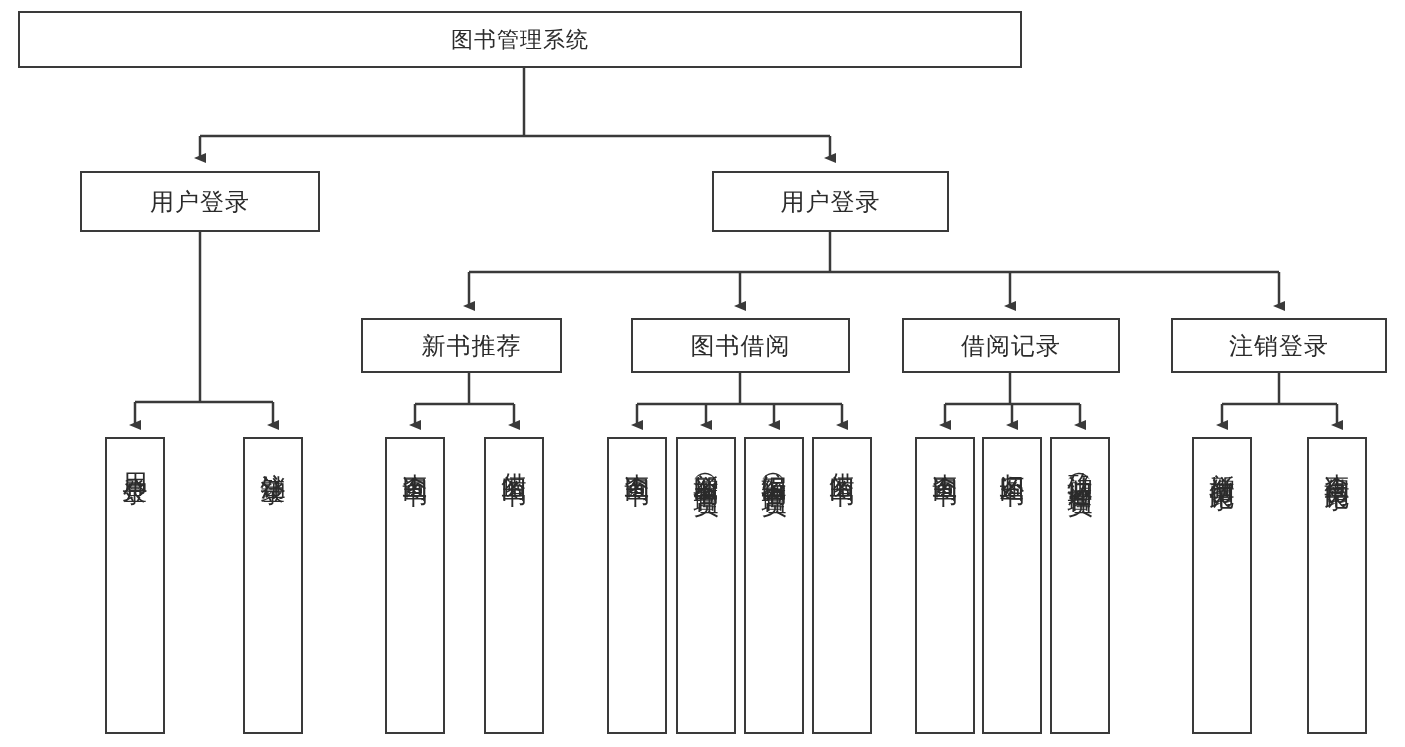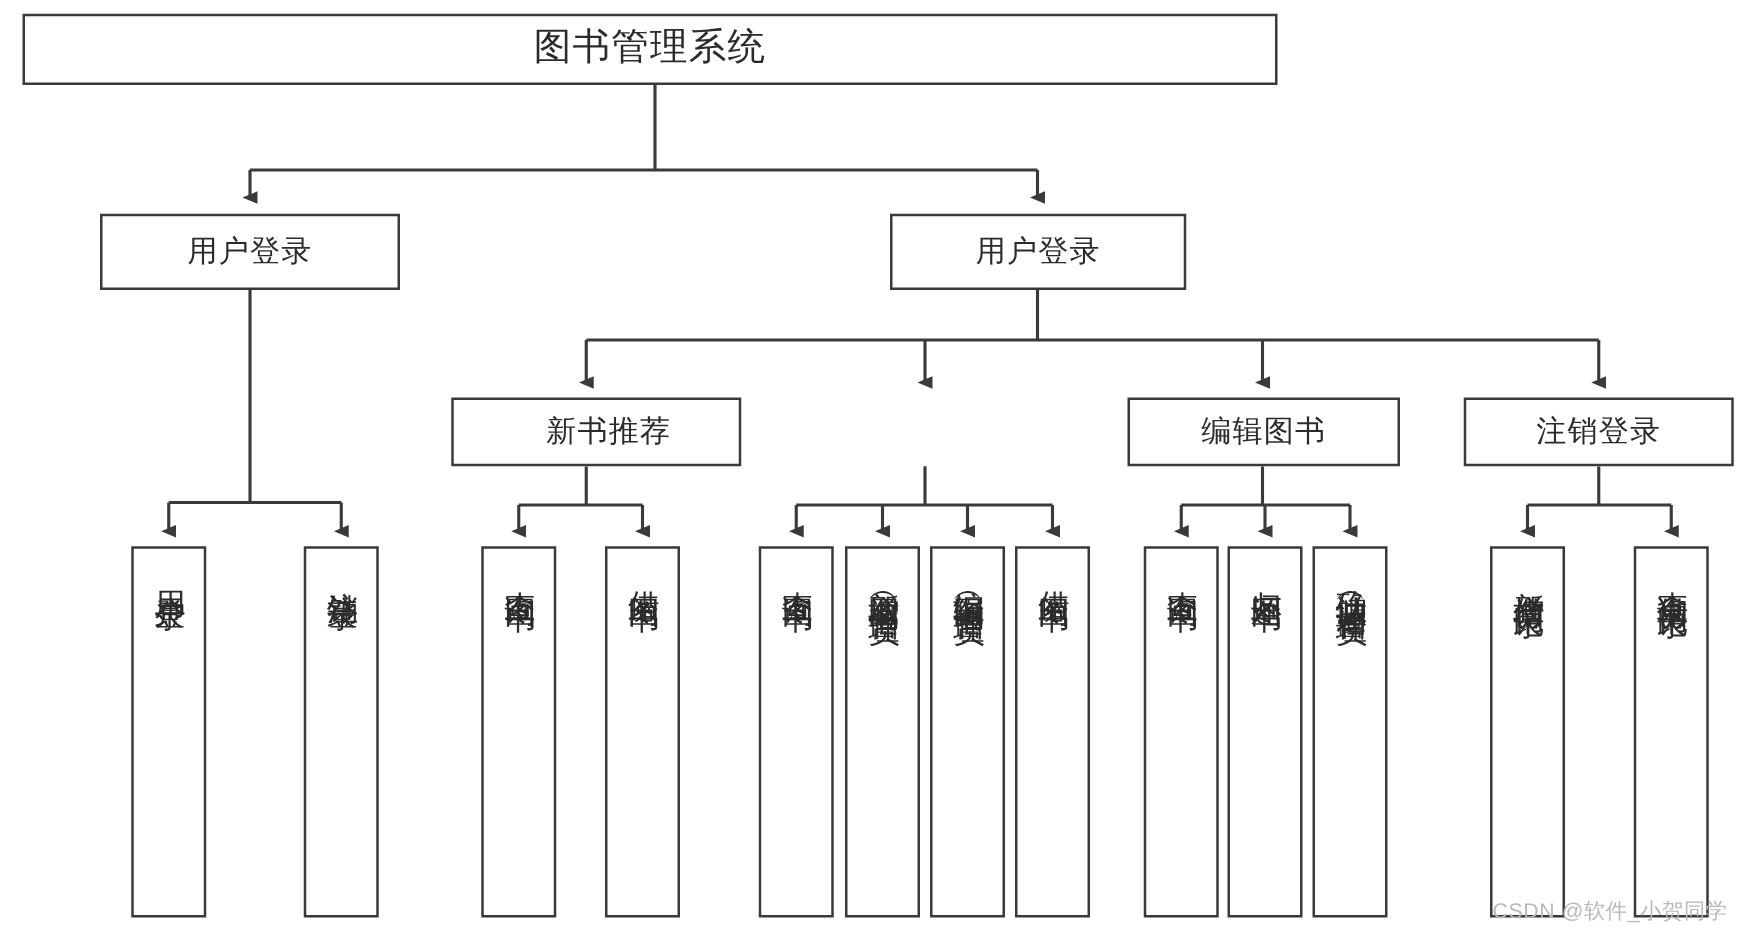--- a/index.html
+++ b/index.html
@@ -41,22 +41,21 @@
     text-align: center;
     line-height: 1.0;
     white-space: nowrap;
   }
   
   .node.horiz .lbl {
     font-size: 25px;
     letter-spacing: 1px;
   }
   .node.root .lbl {
-    font-size: 30px;
-    font-family: Liberation Mono, monospace;
+    font-size: 22px;
   }
   .node.mid .lbl {
     font-size: 24px;
   }
   
   .node.vert {
     align-items: flex-start;
     justify-content: center;
     padding-top: 14px;
   }
@@ -135,25 +134,28 @@
     <span class="lbl">图书管理系统</span>
   </div>
 
   <div class="node horiz mid" style="left:80px; top:171px; width:240px; height:61px;">
     <span class="lbl">用户登录</span>
   </div>
   <div class="node horiz mid" style="left:712px; top:171px; width:237px; height:61px;">
     <span class="lbl">用户登录</span>
   </div>
 
-  <div class="node horiz mid" style="left:361px; top:318px; width:232px; height:55px;padding-left:20px;">
+  <div class="node horiz mid" style="left:361px; top:318px; width:201px; height:55px;padding-left:20px;">
     <span class="lbl">新书推荐</span>
   </div>
+  <div class="node horiz mid" style="left:631px; top:318px; width:219px; height:55px;">
+    <span class="lbl">图书借阅</span>
+  </div>
   <div class="node horiz mid" style="left:902px; top:318px; width:218px; height:55px;">
-    <span class="lbl">编辑图书</span>
+    <span class="lbl">借阅记录</span>
   </div>
   <div class="node horiz mid" style="left:1171px; top:318px; width:216px; height:55px;">
     <span class="lbl">注销登录</span>
   </div>
 
   <div class="node vert" style="left:105px; top:437px; width:60px; height:297px;">
     <span class="lbl">用户登录</span>
   </div>
   <div class="node vert" style="left:243px; top:437px; width:60px; height:297px;">
     <span class="lbl">注销登录</span>
@@ -189,15 +191,14 @@
     <span class="lbl">确认归还（管理员）</span>
   </div>
 
   <div class="node vert" style="left:1192px; top:437px; width:60px; height:297px;">
     <span class="lbl">新增借阅记录</span>
   </div>
   <div class="node vert" style="left:1307px; top:437px; width:60px; height:297px;">
     <span class="lbl">查询借阅记录</span>
   </div>
 
-  <div class="watermark" style="left:1194px; top:717px;">CSDN @软件_小贺同学</div>
 
 </div>
 
 </body></html>

